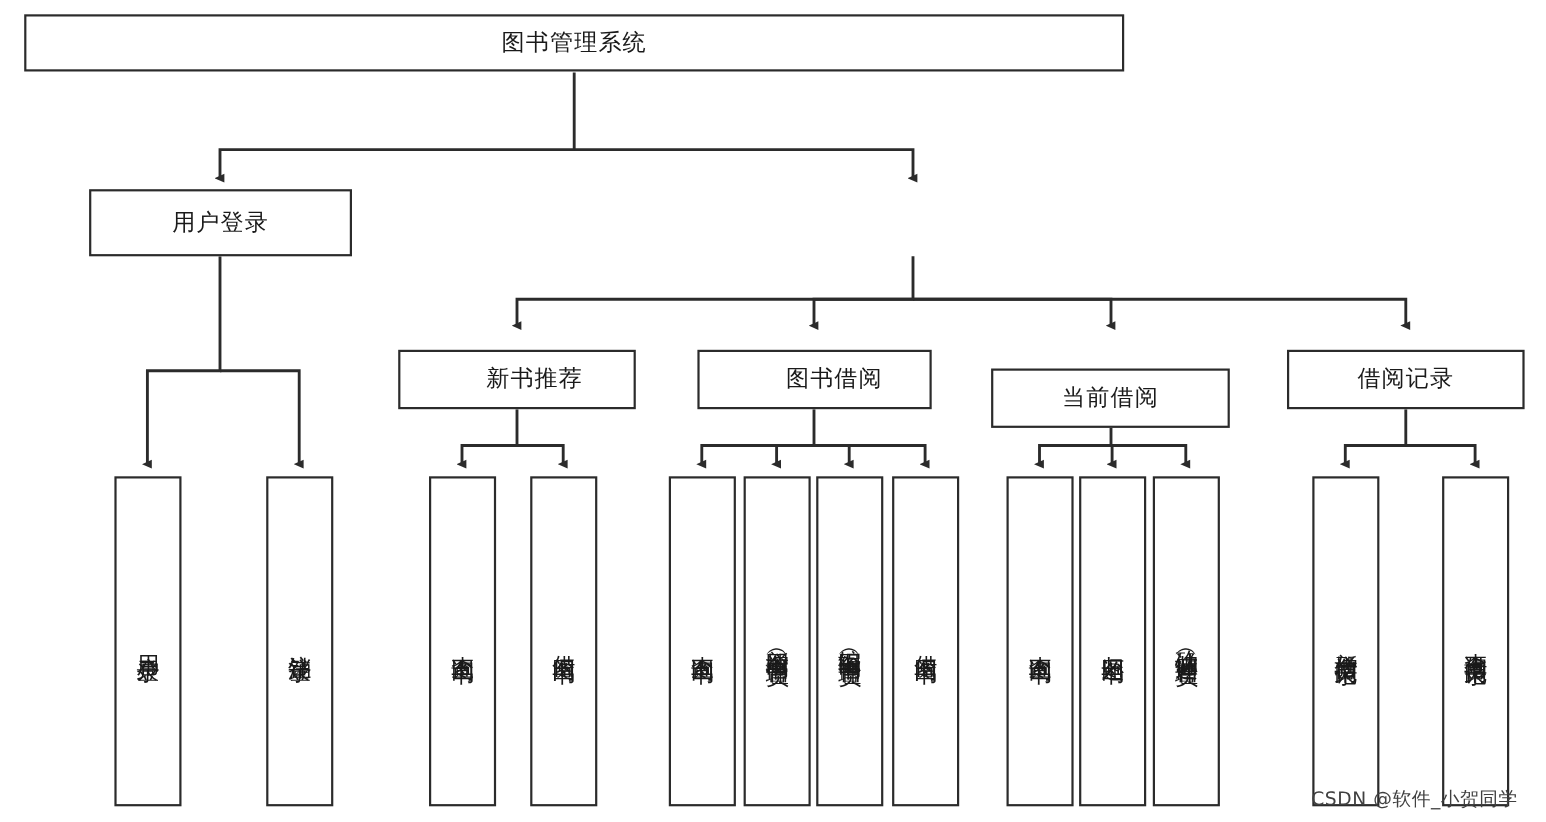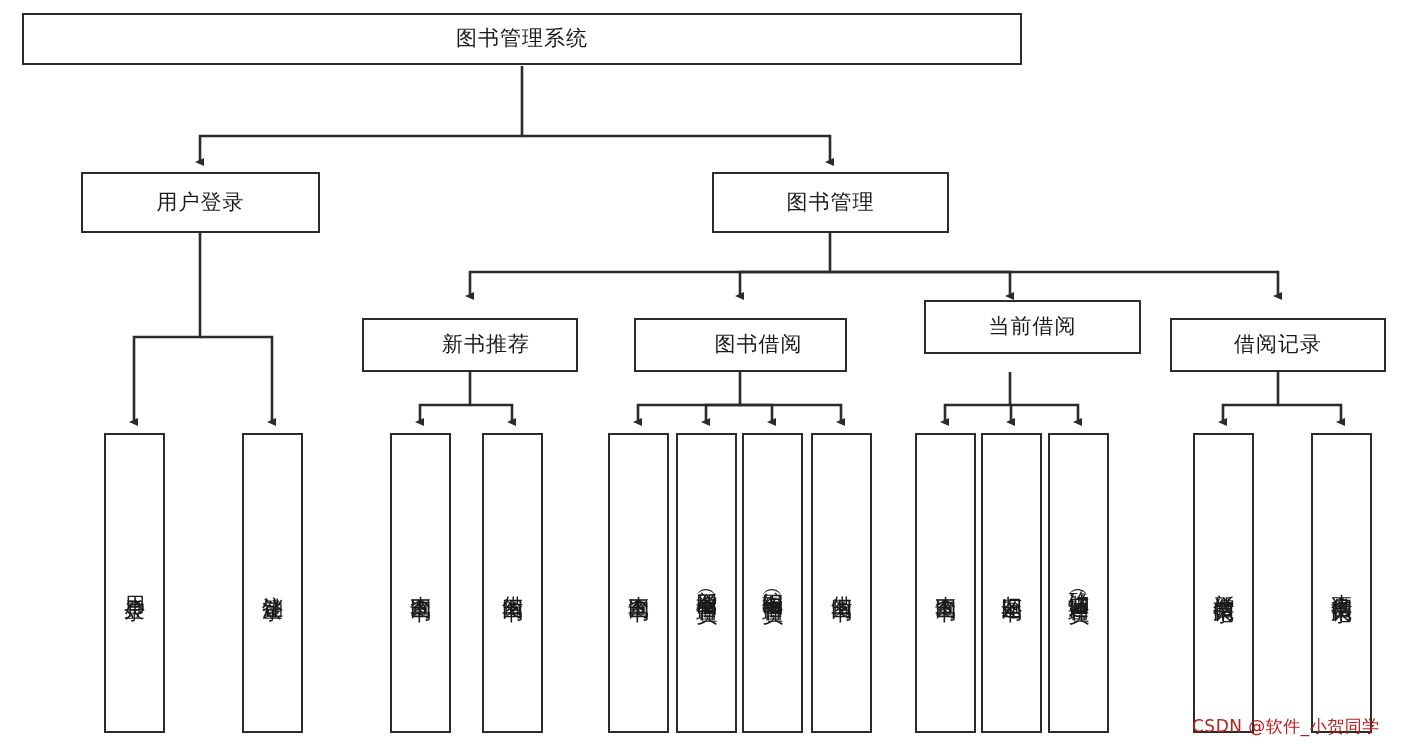--- a/index.html
+++ b/index.html
@@ -51,21 +51,21 @@
   }
   .node.vert .vlabel {
     writing-mode: vertical-rl;
     text-orientation: upright;
   }
   #watermark {
     position: absolute;
     left: 1192px;
     top: 715px;
     font-size: 17px;
-    color: #b91c1c;
+    color: #404040;
     white-space: nowrap;
     letter-spacing: 0.5px;
   }
 </style>
 </head>
 <body>
 
 <div id="canvas">
 
   <svg id="edges" viewBox="0 0 1405 747" xmlns="http://www.w3.org/2000/svg">
@@ -104,31 +104,28 @@
     </g>
   </svg>
 
   <div class="node horiz" style="left:22px; top:13px; width:1000px; height:52px;">
     <span>图书管理系统</span>
   </div>
 
   <div class="node horiz" style="left:81px; top:172px; width:239px; height:61px;">
     <span>用户登录</span>
   </div>
-  <div class="node horiz" style="left:712px; top:172px; width:237px; height:61px;">
-    <span>图书管理</span>
-  </div>
 
   <div class="node horiz" style="left:362px; top:318px; width:216px; height:54px;padding-left:32px;">
     <span>新书推荐</span>
   </div>
   <div class="node horiz" style="left:634px; top:318px; width:213px; height:54px;padding-left:36px;">
     <span>图书借阅</span>
   </div>
-  <div class="node horiz" style="left:901px; top:300px; width:217px; height:54px;margin-left:23px;">
+  <div class="node horiz" style="left:901px; top:335px; width:217px; height:54px;">
     <span>当前借阅</span>
   </div>
   <div class="node horiz" style="left:1170px; top:318px; width:216px; height:54px;text-align:center;">
     <span>借阅记录</span>
   </div>
 
   <div class="node vert" style="left:104px; top:433px; width:61px; height:300px;">
     <span class="vlabel">用户登录</span>
   </div>
   <div class="node vert" style="left:242px; top:433px; width:61px; height:300px;">

